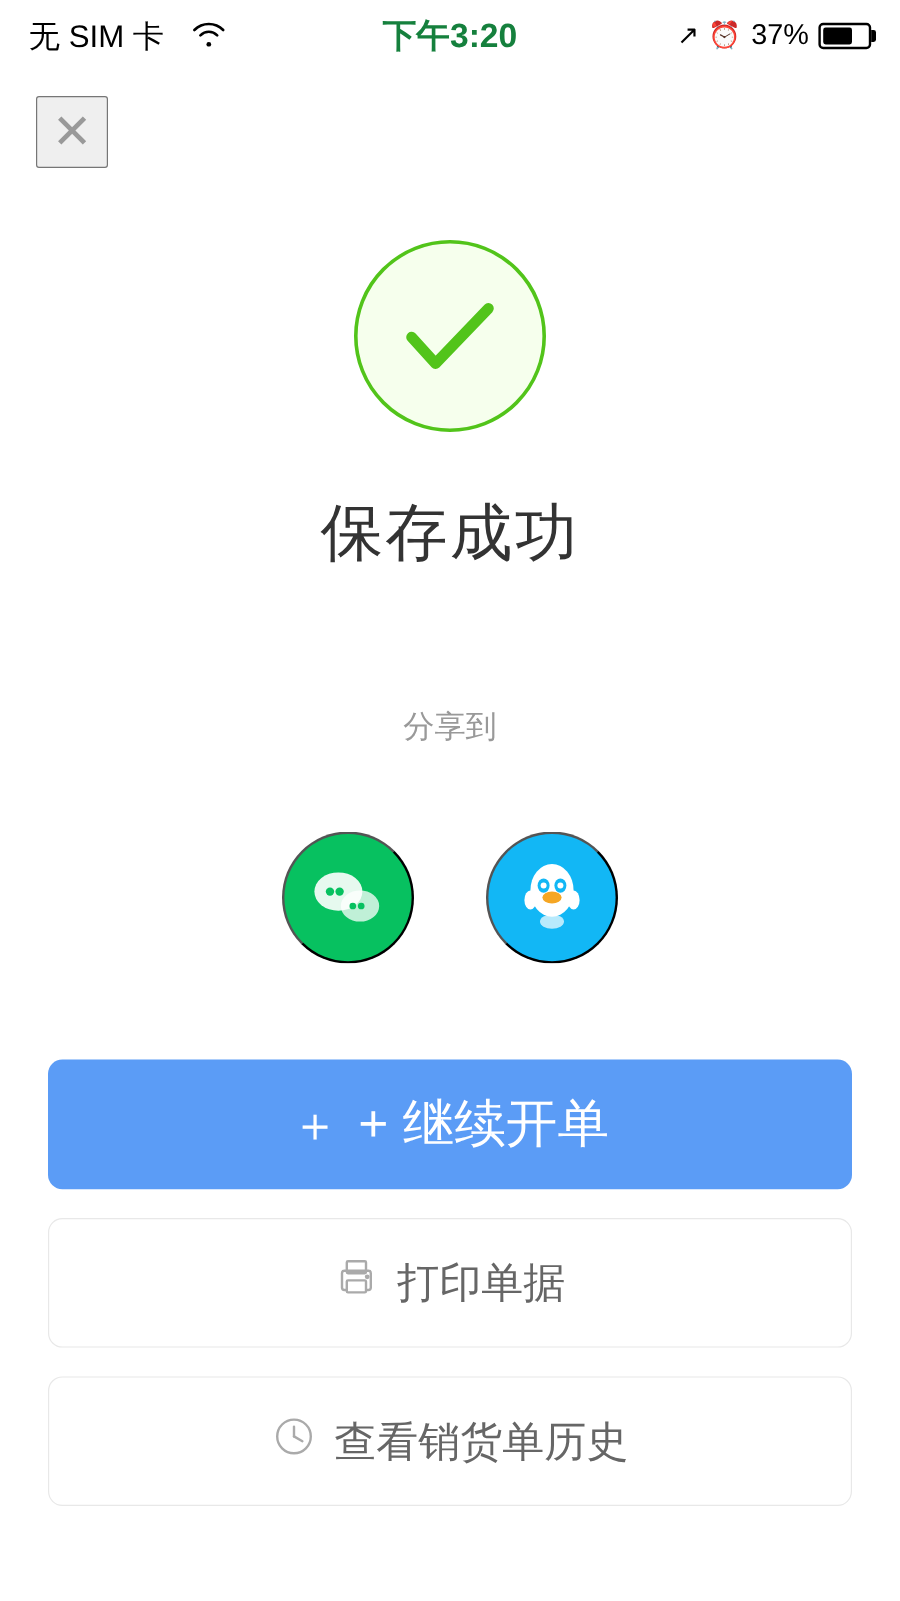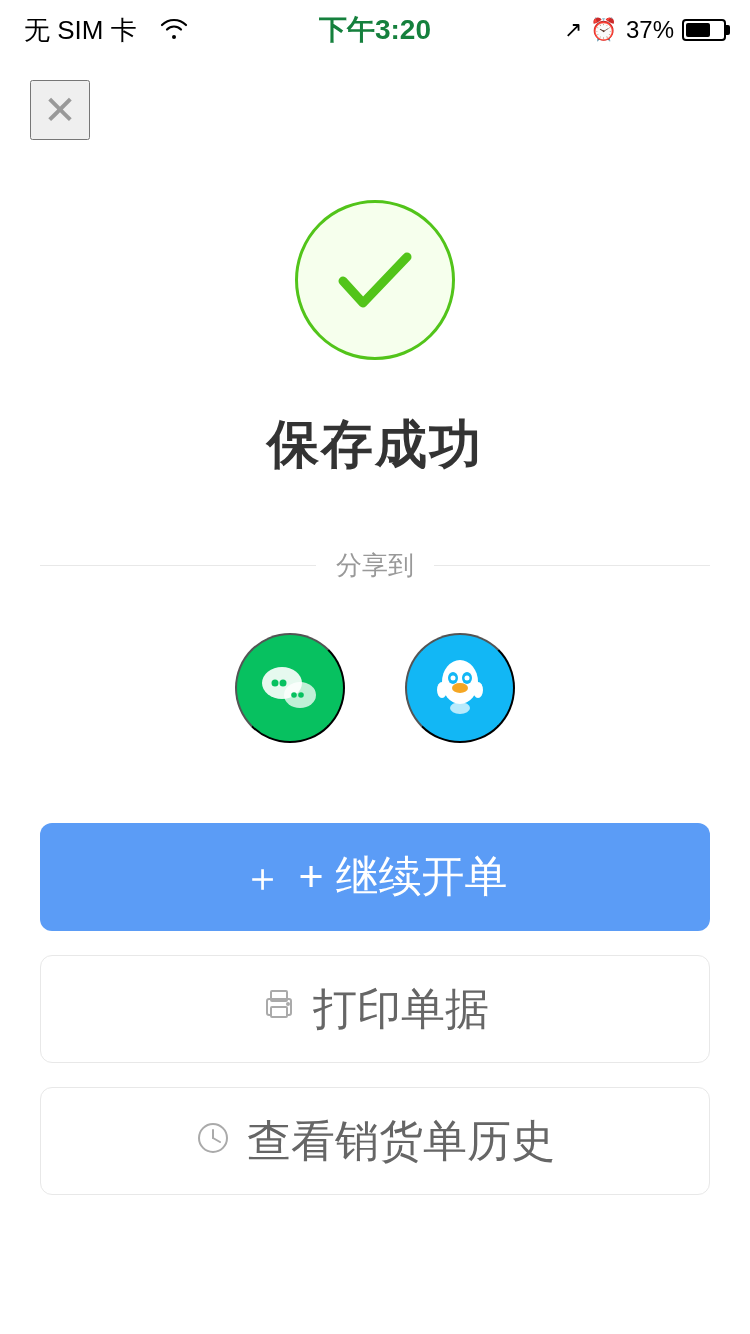--- a/index.html
+++ b/index.html
@@ -114,33 +114,34 @@
       background: #f6ffed;
       display: flex;
       align-items: center;
       justify-content: center;
       margin-top: 60px;
     }
 
     
     .success-title {
       font-size: 52px;
-      font-weight: 700;
+      font-weight: 400;
       color: #333;
       margin-top: 50px;
       letter-spacing: 2px;
     }
 
     
     .share-divider {
       width: 100%;
       display: flex;
       align-items: center;
-      margin-top: 68px;
+      margin-top: 88px;
       gap: 20px;
+      flex-direction: column;
     }
     .divider-line {
       flex: 1;
       height: 1px;
       background: #e8e8e8;
     }
     .divider-label {
       font-size: 26px;
       color: #999;
       white-space: nowrap;
@@ -195,21 +196,21 @@
       width: 100%;
       height: 108px;
       background: #fff;
       border: 1px solid #e8e8e8;
       border-radius: 12px;
       display: flex;
       align-items: center;
       justify-content: center;
       gap: 16px;
       cursor: pointer;
-      font-size: 44px;
+      font-size: 35px;
       color: #666;
       font-weight: 400;
     }
   </style>
 </head>
 <body>
 
 <div class="status-bar">
   <div class="status-left">
     <span>无 SIM 卡</span>

